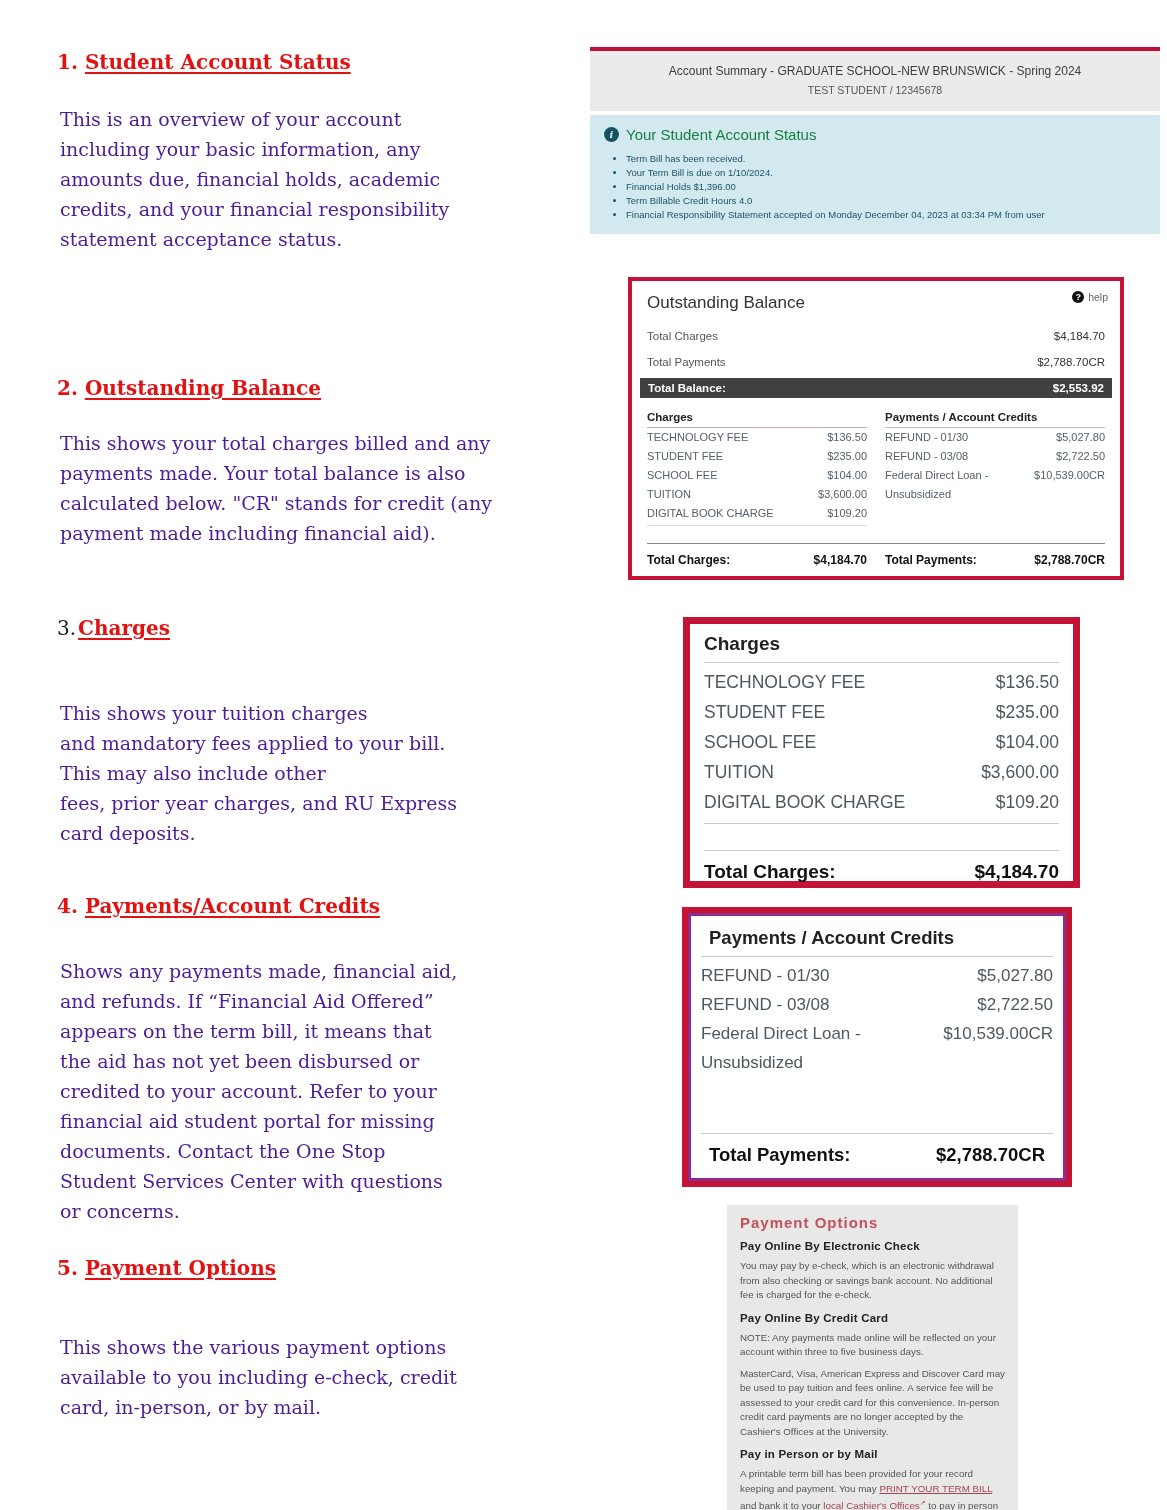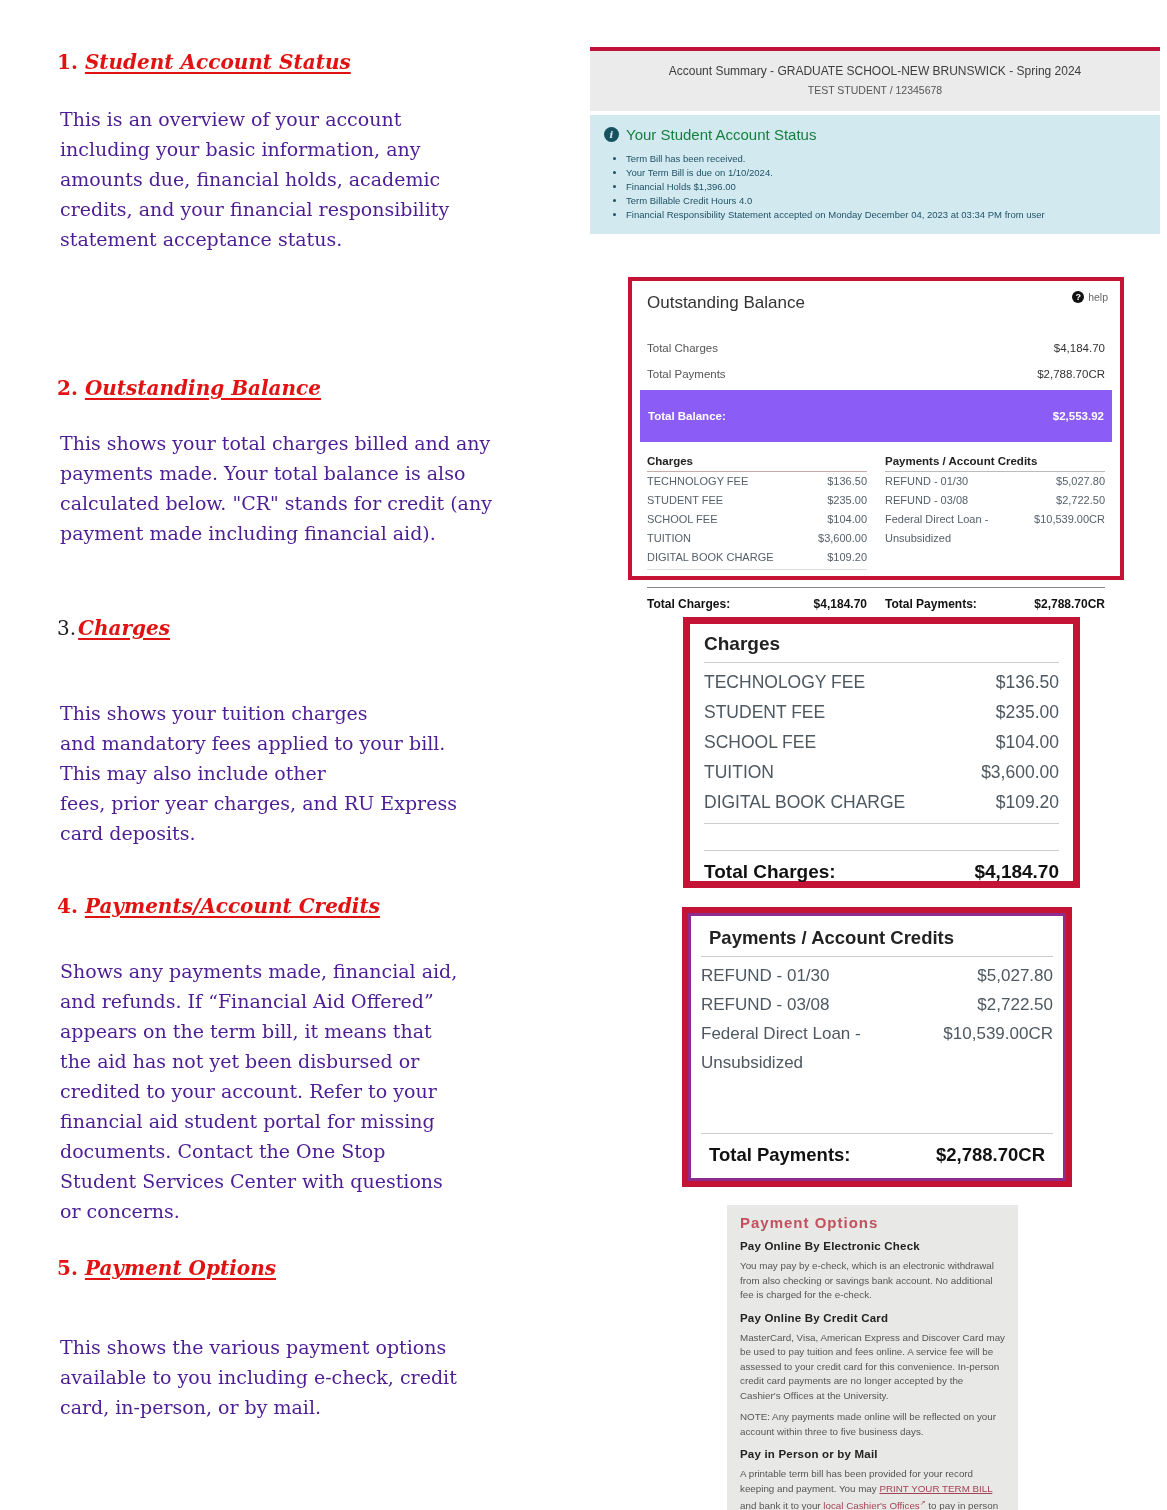--- a/index.html
+++ b/index.html
@@ -4,21 +4,21 @@
 <style>
   html,body{margin:0;padding:0;background:#fff;}
   .page{position:relative;width:1167px;height:1510px;background:#ffffff;overflow:hidden;
         font-family:"Liberation Sans",sans-serif;}
 
   
   .sec-h{position:absolute;left:57px;font-family:"DejaVu Serif",serif;font-weight:bold;
          font-size:20px;color:#e01212;white-space:nowrap;}
   .sec-h .num{margin-right:7px;}
   .sec-h .num.black{color:#1a1a1a;margin-right:2px;font-weight:normal;}
-  .sec-h .ttl{text-decoration:underline;text-underline-offset:3px;font-style:italic;}
+  .sec-h .ttl{text-decoration:underline;text-underline-offset:3px;}
   .sec-b{position:absolute;left:60px;width:500px;font-family:"DejaVu Serif",serif;
          font-size:19px;line-height:30px;color:#4c1d95;white-space:pre-line;}
 
   
   .acct{position:absolute;left:562px;top:47px;width:570px;padding-left:28px;}
   .acct .redline{height:4px;background:#c01239;}
   .acct .hdr{background:#ebebeb;height:60px;text-align:center;padding-top:13px;box-sizing:border-box;}
   .acct .hdr .t1{font-size:12px;color:#3d3d3d;}
   .acct .hdr .t2{font-size:10.5px;color:#555;margin-top:6px;}
   .acct .status{background:#d3e9f0;margin-top:4px;padding:11px 14px 12px;box-sizing:border-box;min-height:117px;}
@@ -33,23 +33,23 @@
   
   .ob{position:absolute;left:628px;top:277px;width:496px;height:303px;box-sizing:border-box;
       border:4px solid #c41335;background:#fff;padding:12px 15px 10px;}
   .ob .title{font-size:17px;color:#333;}
   .ob .help{position:absolute;top:10px;right:12px;display:flex;align-items:center;gap:4px;cursor:pointer;}
   .help-ic{width:12px;height:12px;border-radius:50%;background:#111;color:#fff;font-size:9px;
            font-weight:bold;display:flex;align-items:center;justify-content:center;}
   .ob .help .hl{font-size:10.5px;color:#666;}
   .ob .srow{display:flex;justify-content:space-between;font-size:11.5px;line-height:26px;}
   .ob .srow .l{color:#555;} .ob .srow .v{color:#333;}
-  .ob .srows{margin-top:22px;}
-  .ob .bar{background:#8b5cf6;color:#fff;font-weight:bold;font-size:11.5px;display:flex;
-           justify-content:space-between;padding:20px 8px;margin:3px -7px 0;}
+  .ob .srows{margin-top:10px;}
+  .ob .bar{background:#404040;color:#fff;font-weight:bold;font-size:11.5px;display:flex;
+           justify-content:space-between;padding:4px 8px;margin:3px -7px 0;}
   .ob .cols{display:flex;gap:18px;margin-top:13px;}
   .ob .col{flex:1;}
   .ob .colh{font-weight:bold;font-size:11.5px;color:#222;padding-bottom:4px;border-bottom:1px solid #caa;}
   .ob .col.right .colh{border-bottom:1px solid #bbb;}
   .ob .rrow{display:flex;justify-content:space-between;font-size:11px;line-height:19px;color:#55606a;align-items:flex-start;}
   .ob .rrow .l{white-space:pre-line;}
   .ob .col.left .rows{border-bottom:1px solid #ddd;padding-bottom:2px;}
   .ob .totals{display:flex;gap:18px;border-top:1px solid #888;margin-top:17px;padding-top:9px;}
   .ob .tot{flex:1;display:flex;justify-content:space-between;font-size:12px;font-weight:bold;color:#111;}
 
@@ -284,19 +284,19 @@
           <span>$2,788.70CR</span>
       </div>
     </div>
   </div>
 
   <div class="po">
     <div class="title">Payment Options</div>
     <h4>Pay Online By Electronic Check</h4>
     <p>You may pay by e-check, which is an electronic withdrawal from also checking or savings bank account. No additional fee is charged for the e-check.</p>
     <h4>Pay Online By Credit Card</h4>
+    <p>NOTE: Any payments made online will be reflected on your account within three to five business days.</p>
     <p>MasterCard, Visa, American Express and Discover Card may be used to pay tuition and fees online. A service fee will be assessed to your credit card for this convenience. In-person credit card payments are no longer accepted by the Cashier's Offices at the University.</p>
-    <p>NOTE: Any payments made online will be reflected on your account within three to five business days.</p>
     <h4>Pay in Person or by Mail</h4>
     <p><span>A printable term bill has been provided for your record keeping and payment. You may </span><a>PRINT YOUR TERM BILL</a><span> and bank it to your </span><a>local Cashier's Offices</a><sup>↗</sup><span> to pay in person or mail your payment to: Rutgers University Student Accounting Services, PO Box 2021, New Brunswick, NJ 08903-2021.</span></p>
   </div>
 
 </div>
 
 </body></html>

